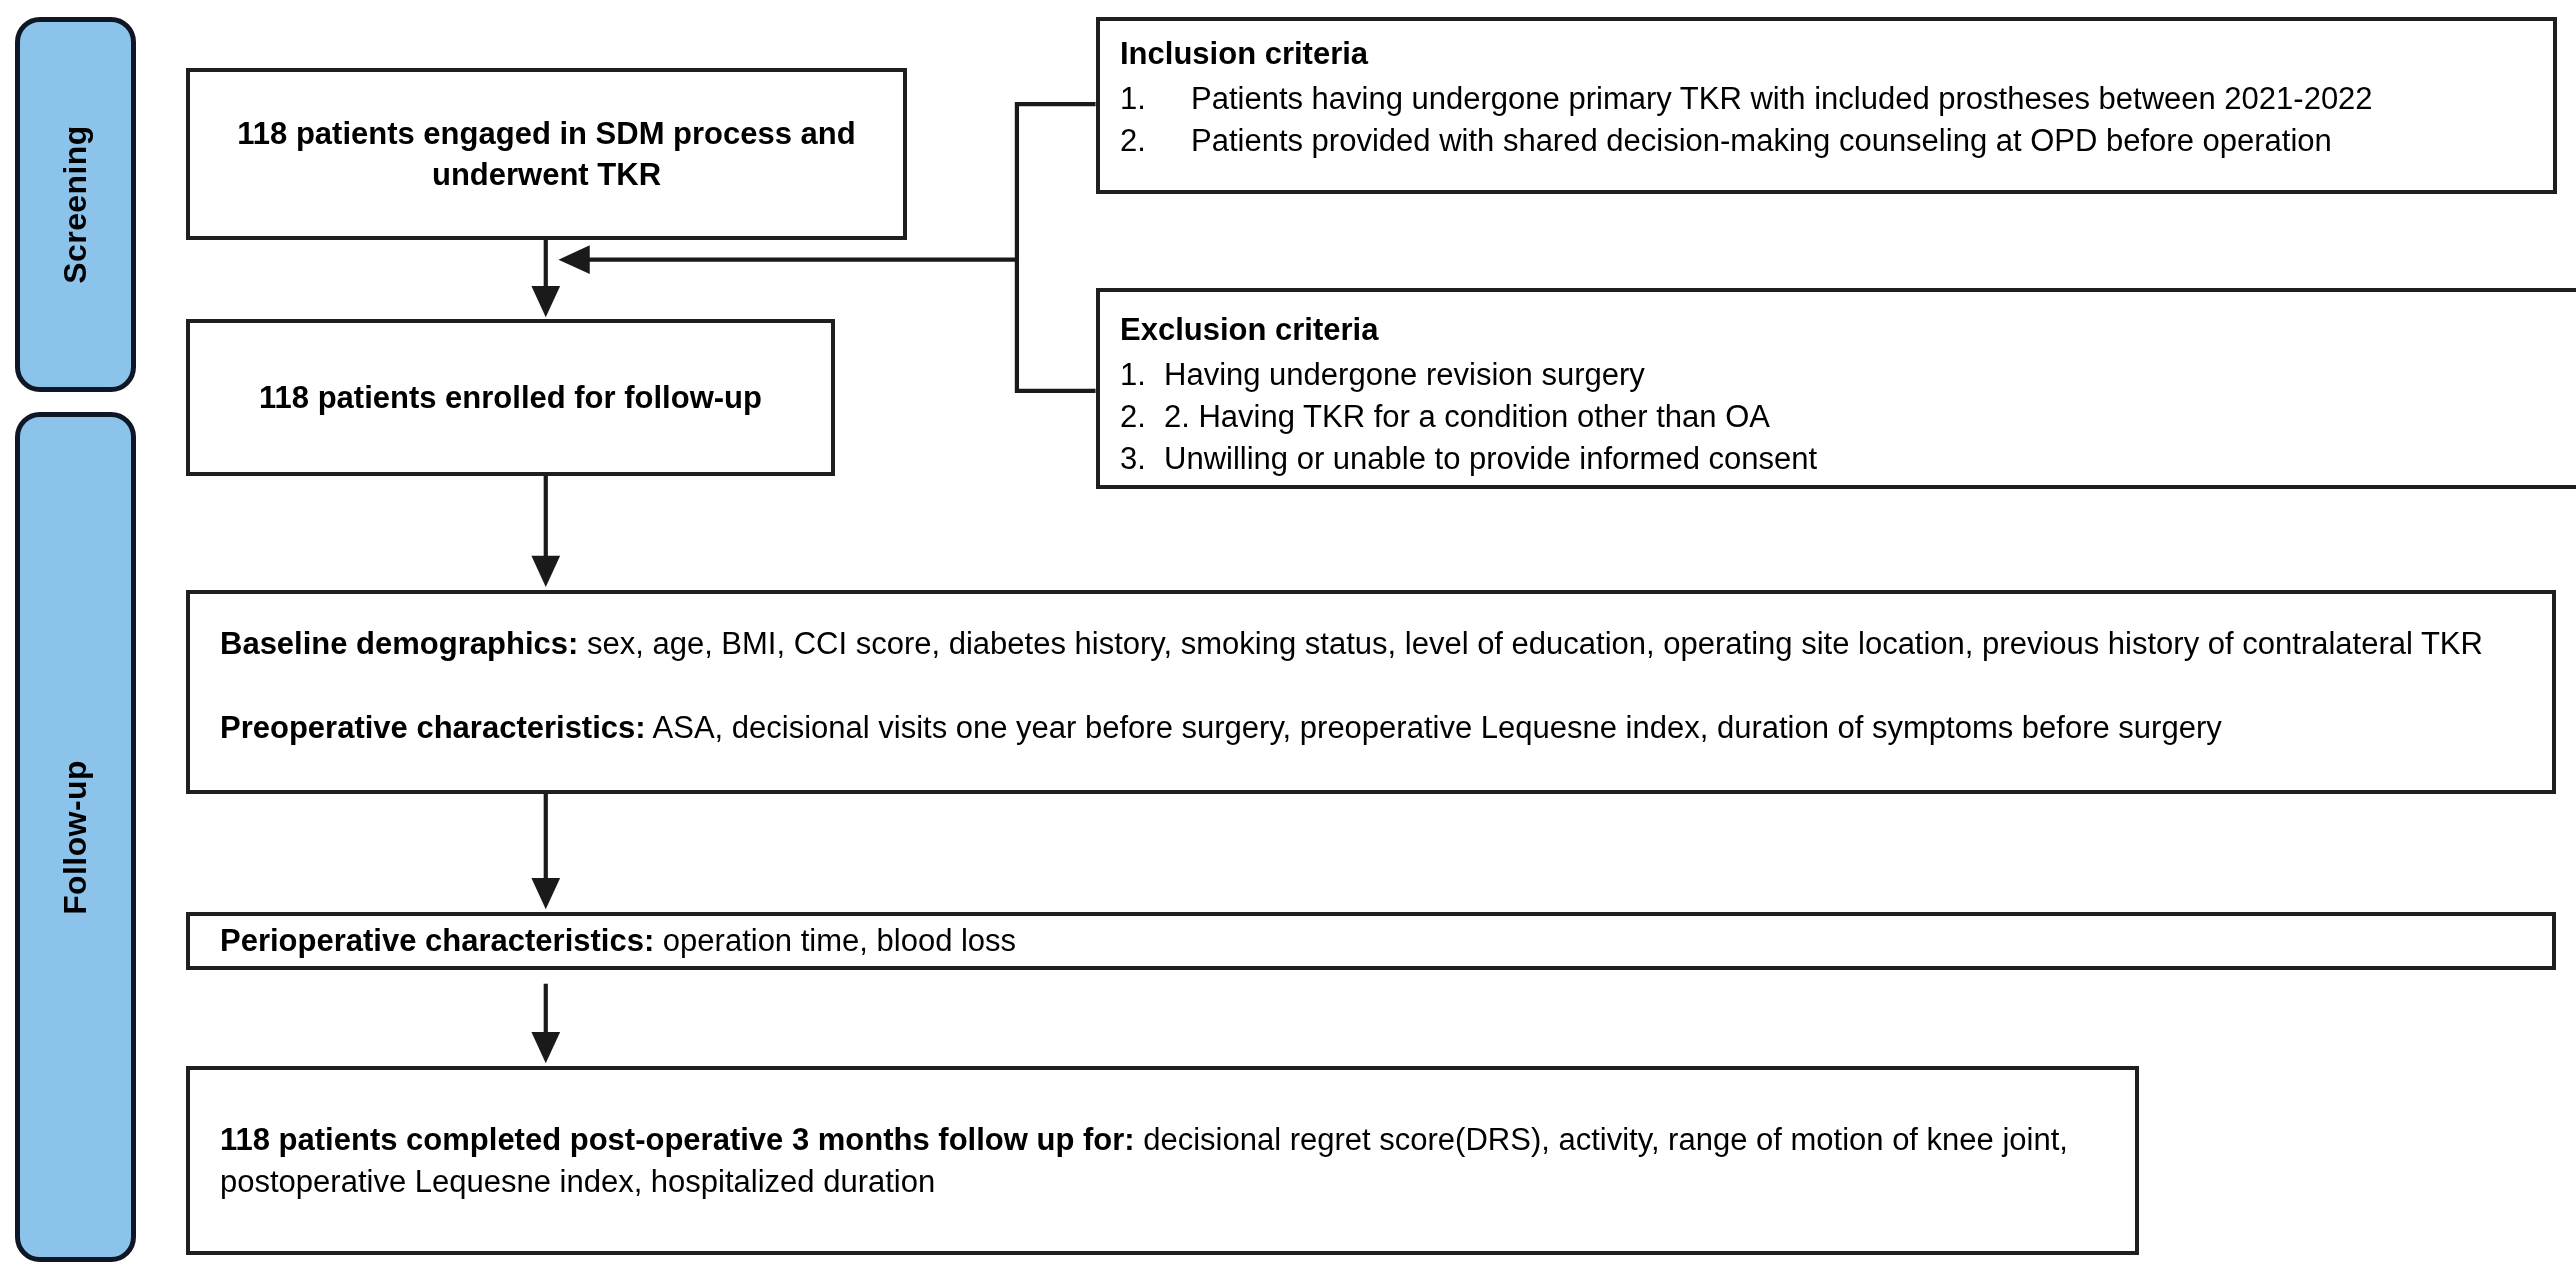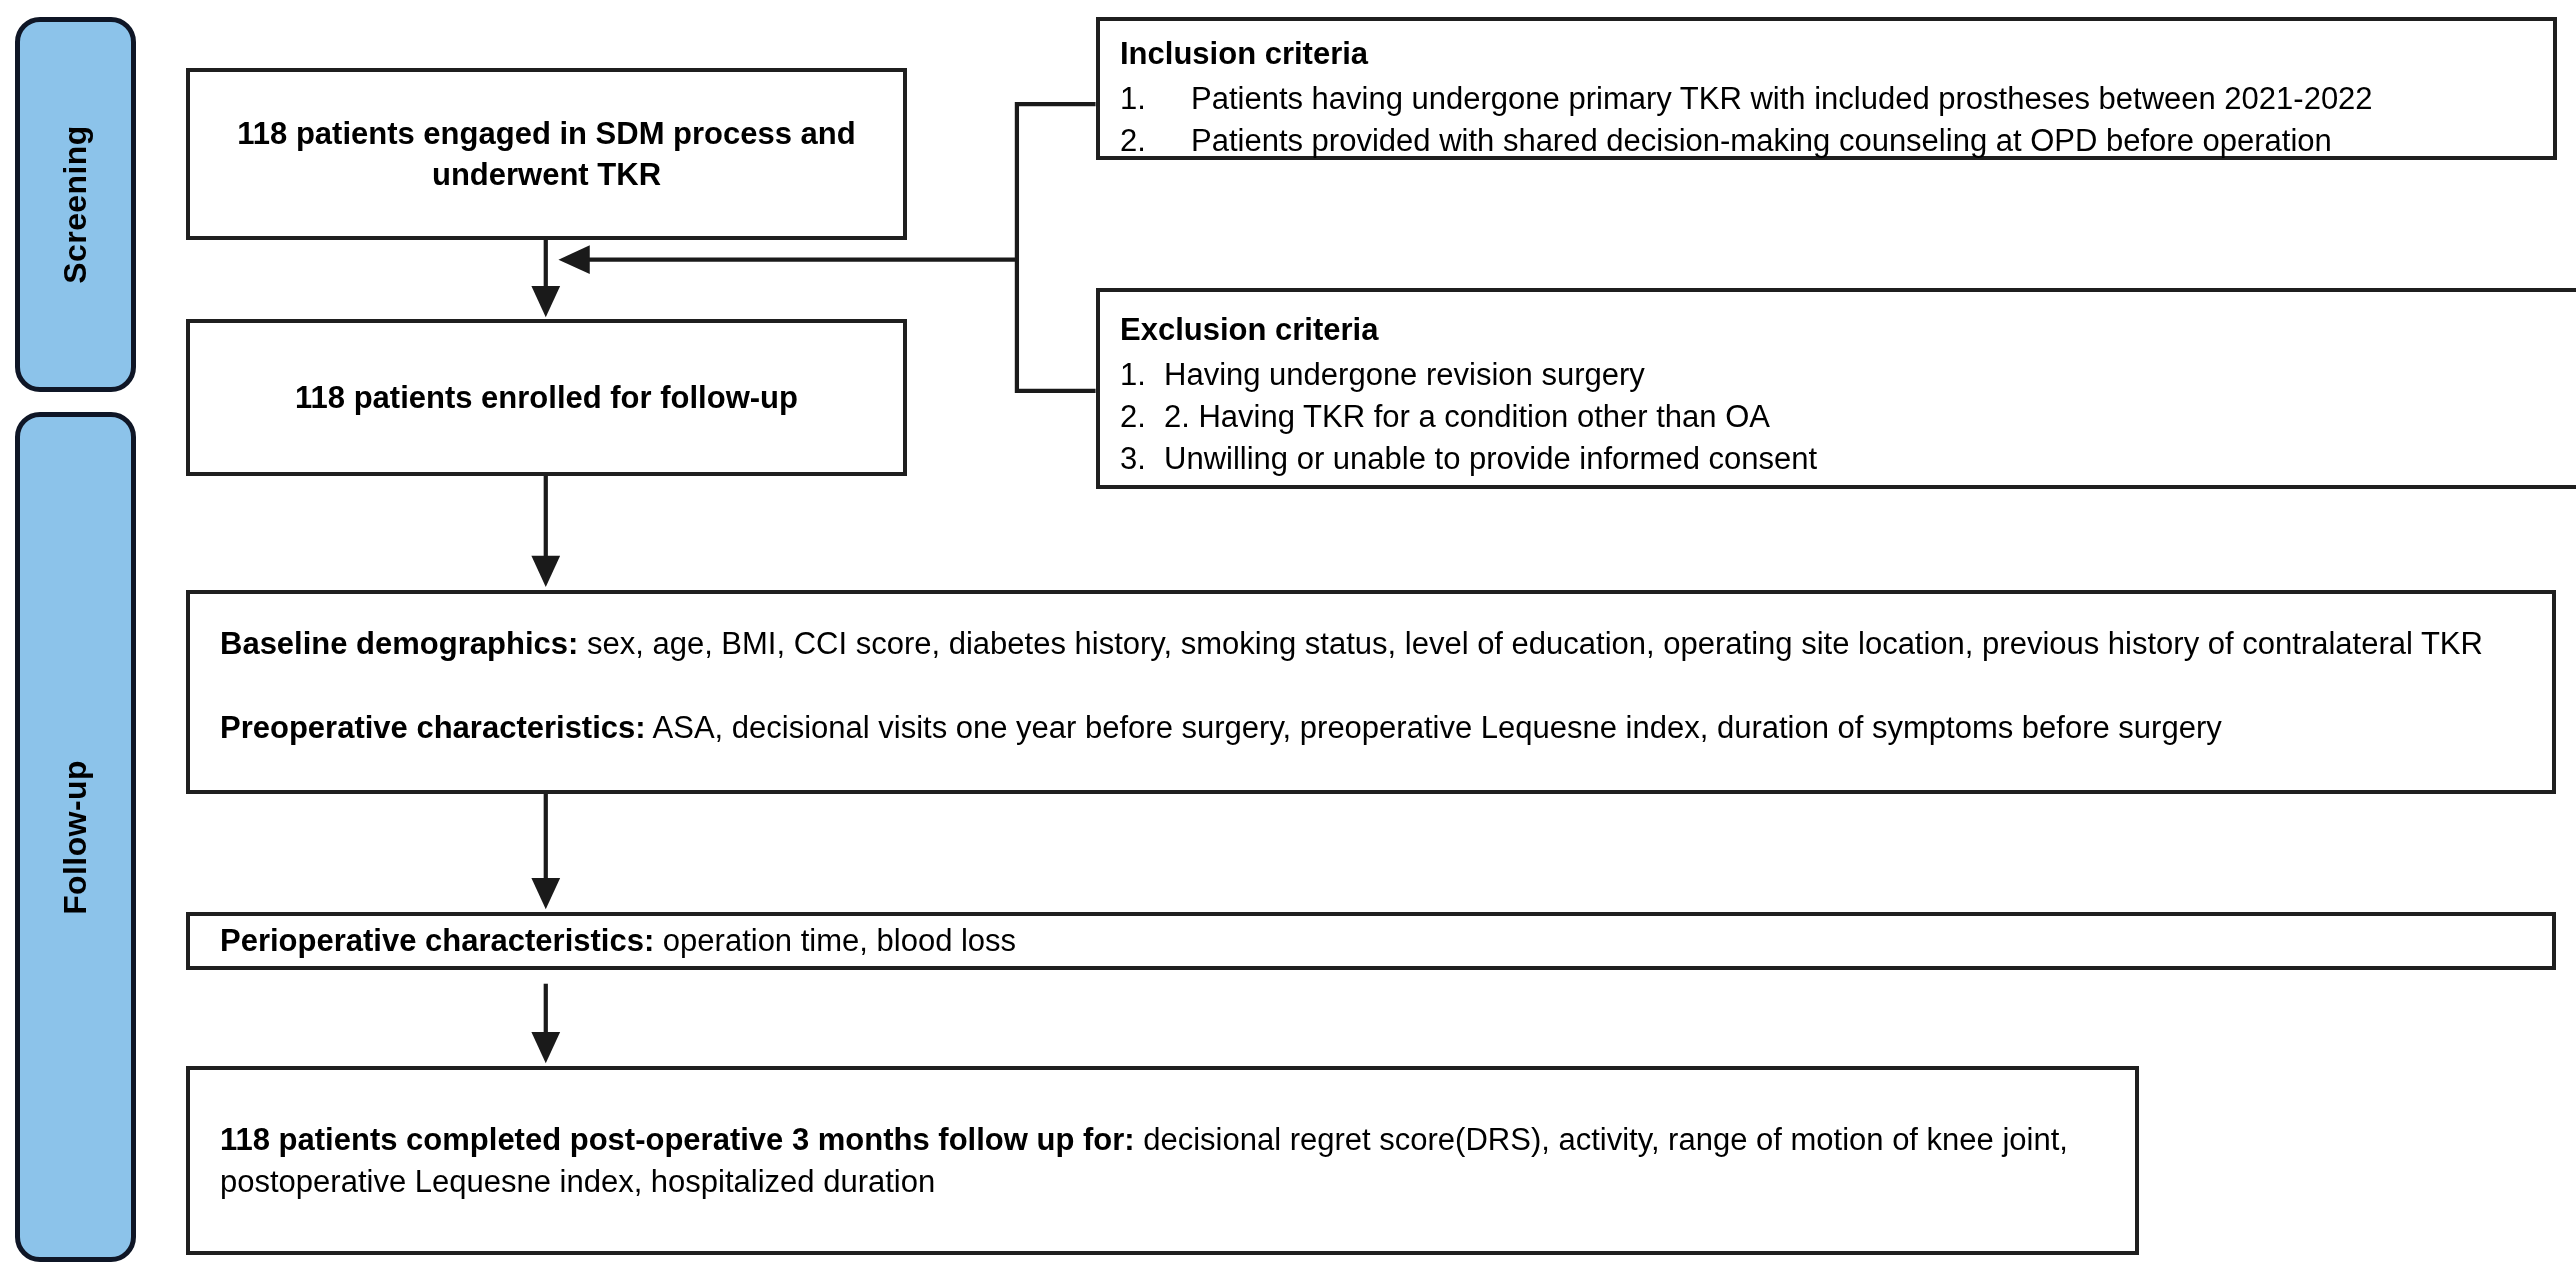--- a/index.html
+++ b/index.html
@@ -52,22 +52,22 @@
   .center-box {
     display: flex;
     align-items: center;
     justify-content: center;
     text-align: center;
     font-weight: bold;
     line-height: 41px;
     padding: 0 25px;
   }
   #box-engaged      { left: 186px;  top: 68px;   width: 721px;  height: 172px; }
-  #box-enrolled     { left: 186px;  top: 319px;  width: 721px;  height: 157px; }
-  #box-inclusion    { left: 1096px; top: 17px;   width: 1461px; height: 143px; padding: 12px 20px; }
+  #box-enrolled     { left: 186px;  top: 319px;  width: 649px;  height: 157px; }
+  #box-inclusion    { left: 1096px; top: 17px;   width: 1461px; height: 177px; padding: 12px 20px; }
   #box-exclusion    { left: 1096px; top: 288px;  width: 1730px; height: 201px; padding: 17px 20px; }
   #box-baseline     { left: 186px;  top: 590px;  width: 2370px; height: 204px; padding: 29px 30px; }
   #box-perioperative{ left: 186px;  top: 912px; width: 2370px; height: 58px;  display: flex; align-items: center; padding: 0 30px; }
   #box-final        { left: 186px;  top: 1066px; width: 1953px; height: 189px; display: flex; flex-direction: column; justify-content: center; padding: 0 30px; }
   .crit-title { font-weight: bold; margin: 0 0 3.4px 0; }
   .crit-row { display: flex; }
   .crit-num-wide   { flex: 0 0 71px; }
   .crit-num-narrow { flex: 0 0 44px; }
   .crit-text { flex: 1 1 auto; }
   .lead { font-weight: bold; }

